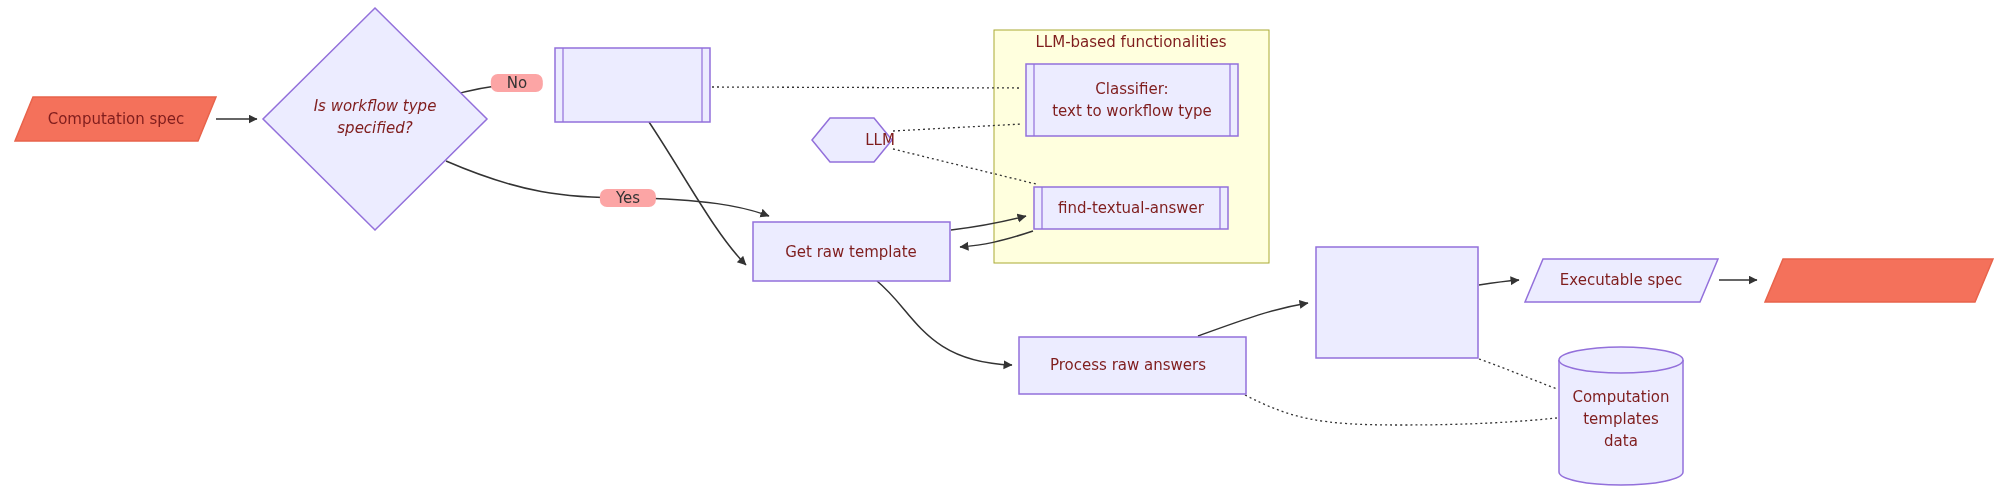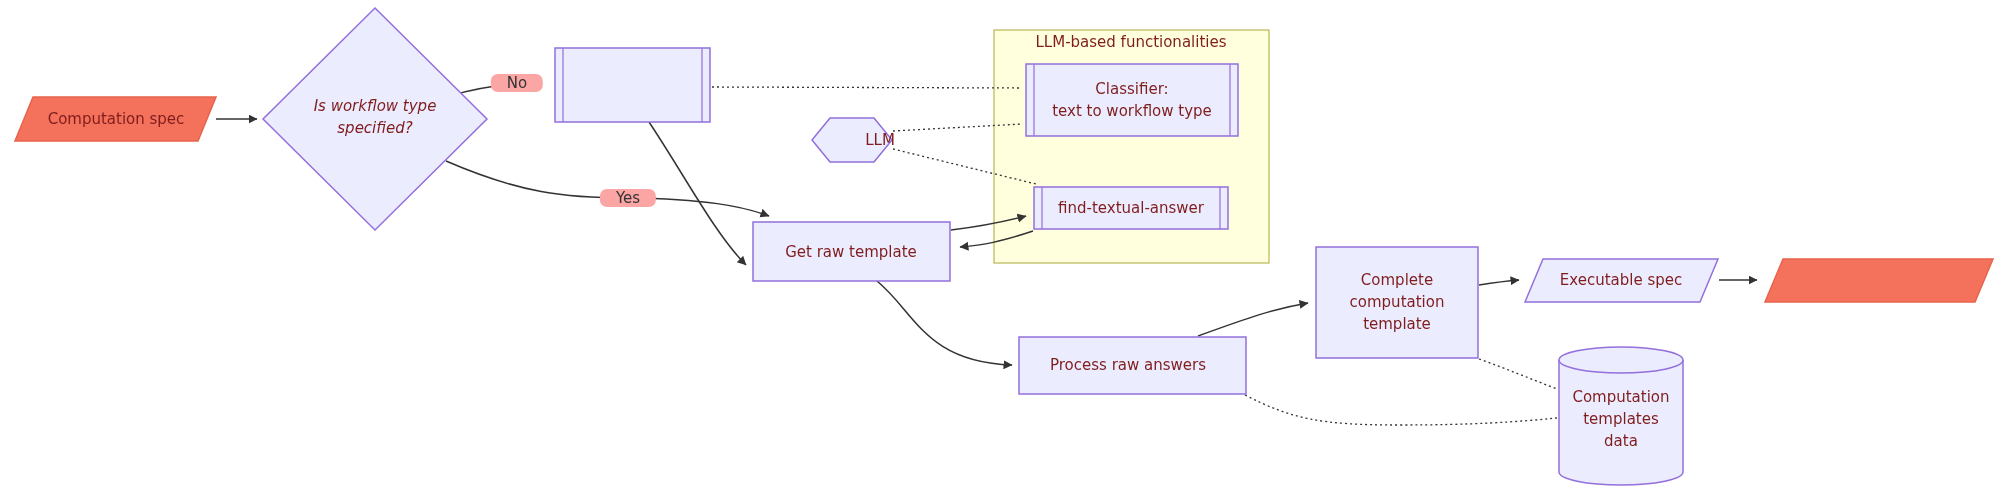--- a/index.html
+++ b/index.html
@@ -125,23 +125,20 @@
 
   <div class="lbl" style="left:1132px;top:100px;">Classifier:
 text to workflow type</div>
 
   <div class="lbl" style="left:1131px;top:208px;">find-textual-answer</div>
 
   <div class="lbl" style="left:851px;top:252px;">Get raw template</div>
 
   <div class="lbl" style="left:1128px;top:365px;">Process raw answers</div>
 
-  <div class="lbl" style="left:1397px;top:302px;">Complete
-computation
-template</div>
 
   <div class="lbl" style="left:1621px;top:280px;">Executable spec</div>
 
 
   <div class="lbl" style="left:1621px;top:419px;">Computation
 templates
 data</div>
 
 </div>
 

